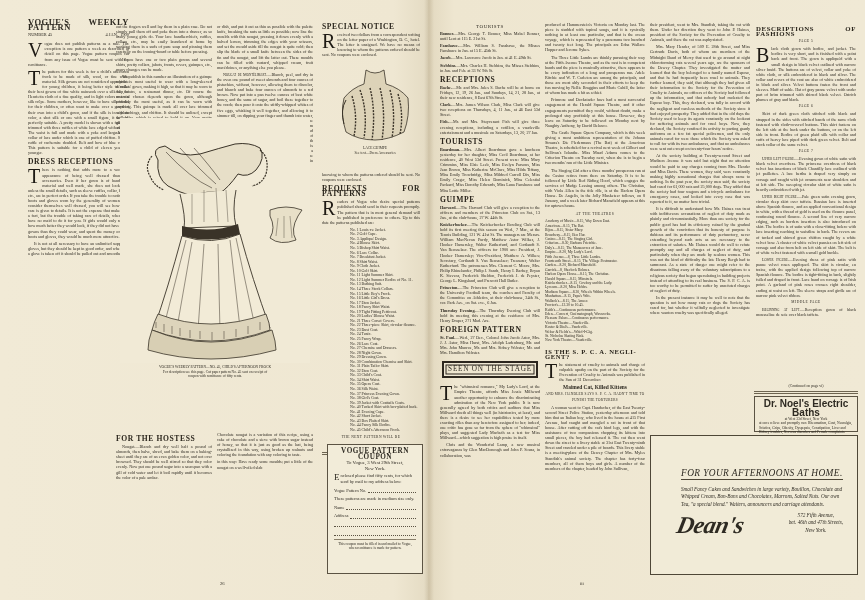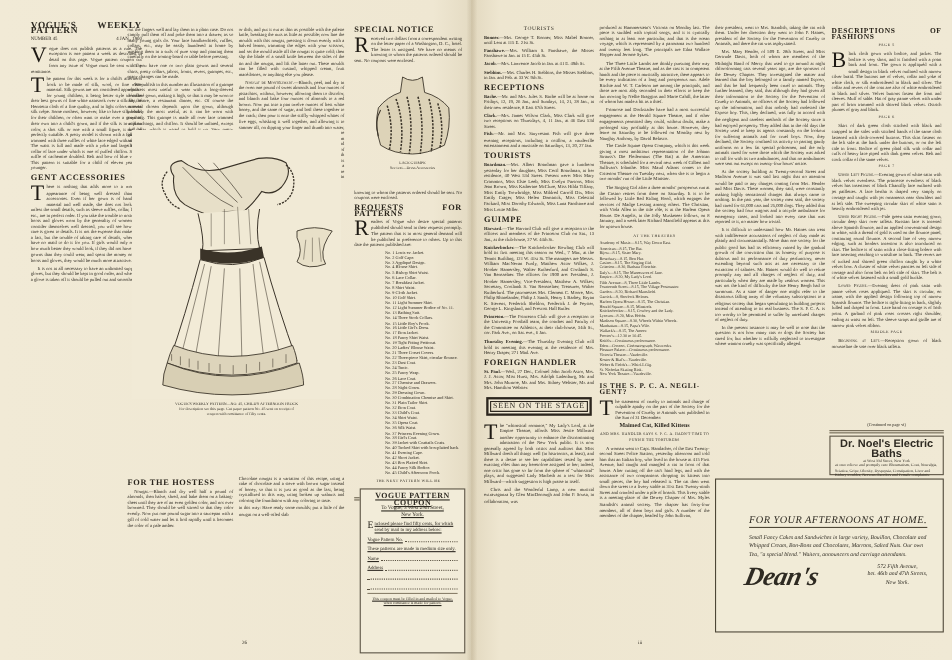--- a/index.html
+++ b/index.html
@@ -84,21 +84,21 @@
       <div class="issue">
         <span>NUMBER 45</span>
         <span>4 JAN., 1900</span>
       </div>
       <p class="noind">
         <span class="dropcap">V</span><span>ogue does not publish patterns as a rule. The exception is one pattern a week as described in detail on this page. Vogue pattern coupon cut from any issue of Vogue must be sent with the remittance.</span>
       </p>
       <p class="noind">
         <span class="dropcap">T</span><span>he pattern for this week is for a child's afternoon frock to be made of silk, wool, or fine white material. Silk gowns are not considered appropriate for young children, it being better style to make their best gowns of fine white nainsook over a silk slip, of Henrietta cloth of a fine quality, and in light colors or even silk crêpe. Some mothers, however, like to have silk frocks for their children, or often want to make over a gown of their own into a child's gown, and if the silk is in a plain color, a shot silk or one with a small figure, it will be perfectly suitable. A pretty model is shown with a full skirt trimmed with three ruffles of white lace edged with ribbon. The waist is full and made with a yoke and large bertha collar of lace under which is one of puffed chiffon. Sleeve ruffle of cachemire doubled. Belt and bow of blue velvet. This pattern is suitable for a child of eleven years or younger.</span>
       </p>
-      <h2 class="sec">GENT ACCESSORIES</h2>
+      <h2 class="sec">DRESS RECEPTIONS</h2>
       <p class="noind">
         <span class="dropcap">T</span><span>here is nothing that adds more to a woman's appearance of being well dressed than the accessories. Even if her gown is of handsome material and well made, she does not look well unless the small details, such as sleeve ruffles, collar, boots, etc., are in perfect order. If you take the trouble to notice the boots and gloves worn by the generality of women who consider themselves well dressed, you will see how little care is given to details. It is not the expense that makes this a fact, but the trouble of taking care of details, when you have no maid to do it for you. If girls would only realize how much better they would look, if they did not have more gowns than they could wear, and spent the money on neat boots and gloves, they would be much more attractive.</span>
       </p>
       <p>It is not at all necessary to have an unlimited supply of gloves, but they should be kept in good order, and whenever a glove is taken off it should be pulled out and smoothed.</p>
     </div>
 
     <div class="col" style="left:116px; width:96px; top:24px;">
       <p class="noind">out the fingers well and lay them in a plain case. Do not simply pull them off and poke them into a drawer, as so many young girls do. Your lace handkerchiefs, ruffles, collars, etc., may be easily laundered at home by washing them in a suds of pure soap and pinning them carefully on the ironing-board or table before pressing.</p>
       <p>If you have one or two plain gowns and several shirts, pretty collars, jabots, fronts, revers, guimpes, etc., many changes can be made.</p>
       <p>We publish in this number an illustration of a guimpe which is most useful to wear with a long-sleeved décolleté gown, making it high, so that it may be worn to the theatre, a restaurant dinner, etc. Of course the material chosen depends upon the gown, although probably the most useful, as it can be worn with anything. This guimpe is made all over lace trimmed with ruchings, and chiffon. It should be unlined, except the collar, which is wired to hold it up. Very pretty guimpes may be made of net appliquéd with lace, braid and insets, and next week we shall give some ideas for sleeves and stocks.</p>
@@ -219,21 +219,21 @@
           <div>No. 42 Short Jacket.</div>
           <div>No. 43 Box Plaited Skirt.</div>
           <div>No. 44 Fancy Silk Bodice.</div>
           <div>No. 45 Child's Afternoon Frock.</div>
         </div>
       <div style="font-size:3.6px; text-align:center; letter-spacing:0.4px;">THE NEXT PATTERN WILL BE</div>
       <div style="font-size:4px; margin-left:10px; margin-top:2px;">No. 46 Dressing Sacque.</div>
       <div class="dbl-rule" style="margin-top:4px;"></div>
     </div>
 
-    <div class="coupon" style="left:327px; top:444px; width:96px; height:150px;text-decoration:underline;">
+    <div class="coupon" style="left:327px; top:444px; width:96px; height:130px;">
       <div class="title">VOGUE PATTERN COUPON</div>
       <div class="addr">To Vogue, 3 West 29th Street,</div>
       <div class="addr">New York.</div>
       <p style="margin-top:2px;"><span style="font-size:9px; float:left; line-height:8px; margin-right:1px;">E</span><span>nclosed please find fifty cents, for which send by mail to my address below:</span></p>
       <div style="margin-top:3px; display:flex;">
         <span>Vogue Pattern No.</span>
         <span style="flex:1; border-bottom:1px dotted #5b5343; margin-left:2px;"></span>
       </div>
       <div style="margin-top:3px;">These patterns are made in medium size only.</div>
       <div style="margin-top:3px; display:flex;">
@@ -272,21 +272,21 @@
       <div id="luncheons">
           <p class="noind"><span class="bold">Boardman.</span><span>—Mrs. Albert Boardman gave a luncheon yesterday for her daughter, Miss Cecil Boardman, at her residence, 40 West 53d Street. Present were: Miss Mary Crimmins, Miss Elsie Leeb, Miss Evelyn Parsons, Miss Jean Brown, Miss Katherine McClure, Miss Hilda Tiffany, Miss Emily Trowbridge, Miss Mildred Carroll Dix, Miss Emily Crager, Miss Helen Dominick, Miss Celestial Packard, Miss Dorothy Edwards, Miss Luna Fanshawe and Miss Lottie Miller.</span></p>
         </div>
       <h2 class="sec">GUIMPE</h2>
       <div id="clubs">
           <p class="noind"><span class="bold">Harvard.</span><span>—The Harvard Club will give a reception to the officers and members of the Princeton Club on Sat., 13 Jan., at the club-house, 27 W. 44th St.</span></p>
           <p class="noind"><span class="bold">Knickerbocker.</span><span>—The Knickerbocker Bowling Club will hold its first meeting this season on Wed., 7 Mar., at the Tennis Building, 121 W. 41st St. The managers are Messrs. William MacNevan Purdy, Matthew Astor Wilkes, J. Hooker Hamersley, Walter Rutherfurd, and Cortlandt S. Van Rensselaer. The officers for 1900 are: President, J. Hooker Hamersley; Vice-President, Matthew A. Wilkes; Secretary, Cortlandt S. Van Rensselaer; Treasurer, Walter Rutherfurd. The patronesses Mrs. Clement C. Moore, Mrs. Philip Rhinelander, Philip J. Sands, Henry I. Barbey, Bryan K. Stevens, Frederick Sheldon, Frederick J. de Peyster, George L. Kingsland, and Prescott Hall Butler.</span></p>
           <p class="noind"><span class="bold">Princeton.</span><span>—The Princeton Club will give a reception to the University Football team, the coaches and Faculty of the Committee on Athletics, at their club-house, 34th St., cor. Park Ave., on Sat. eve., 6 Jan.</span></p>
           <p class="noind"><span class="bold">Thursday Evening.</span><span>—The Thursday Evening Club will hold its meeting this evening at the residence of Mrs. Henry Draper, 271 Mad. Ave.</span></p>
         </div>
-      <h2 class="sec">FOREIGN HANDLER</h2>
+      <h2 class="sec">FOREIGN PATTERN</h2>
       <div id="travel">
           <p class="noind"><span class="bold">St. Paul.</span><span>—Wed., 27 Dec., Colonel John Jacob Astor, Mrs. J. J. Astor, Miss Hurst, Mrs. Adolph Ladenburg, Mr. and Mrs. John Munroe, Mr. and Mrs. Sidney Webster, Mr. and Mrs. Hamilton Webster.</span></p>
         </div>
       <div class="stage-banner">SEEN ON THE STAGE</div>
       <p class="noind">
         <span class="dropcap">T</span><span>he "whimsical romance," My Lady's Lord, at the Empire Theatre, affords Miss Jessie Millward another opportunity to enhance the discriminating admiration of the New York public. It is now generally agreed by both critics and auditors that Miss Millward doeth all things well (in histrionics, at least), and there is a desire to see her capabilities tested by more exacting rôles than any heretofore assigned to her; indeed, one critic has gone so far from the sphere of "whimsical" plays, and suggested Lady Macbeth as a test for Miss Millward—which suggestion is high praise in itself.</span>
       </p>
       <p>Chris and the Wonderful Lamp, a new musical extravaganza by Glen MacDonough and John P. Sousa, in collaboration, was</p>
     </div>
 

